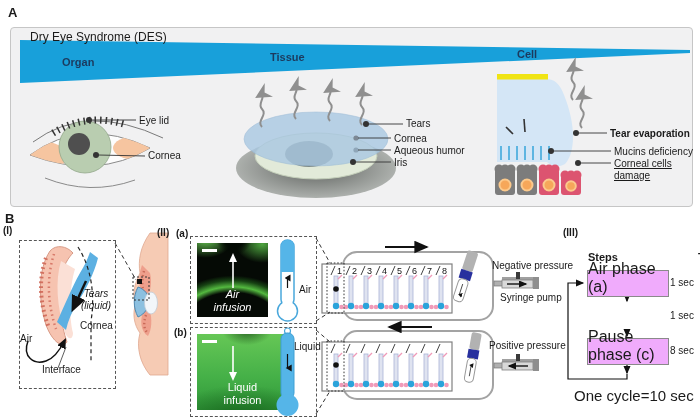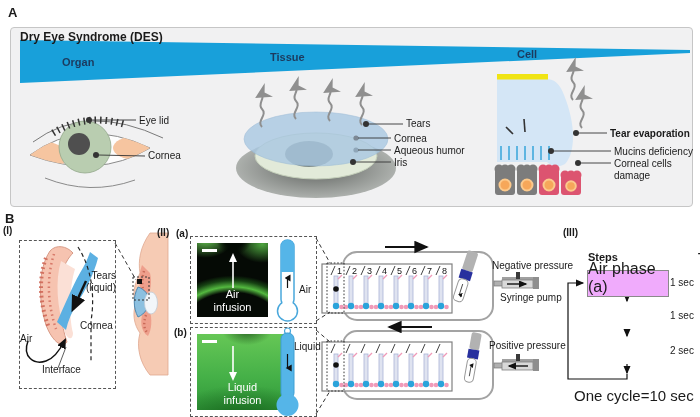--- a/index.html
+++ b/index.html
@@ -4,21 +4,21 @@
 <style>
   html,body{margin:0;padding:0;background:#fff;}
   .canvas{position:relative;width:700px;height:417px;background:#fff;
     font-family:"Liberation Sans",sans-serif;color:#1a1a1a;overflow:hidden;}
   .lbl{position:absolute;font-size:10px;line-height:1.15;white-space:nowrap;z-index:10;}
   .lbl-b{font-weight:bold;}
   .panel-letter{position:absolute;font-size:13px;font-weight:bold;z-index:10;}
   .sec-label{position:absolute;font-size:10px;font-weight:bold;z-index:10;}
   .pA-box{position:absolute;left:10px;top:27px;width:681px;height:178px;
     background:#f1f1f2;border:1px solid #c6c6c6;border-radius:4px;}
-  .pA-title{position:absolute;left:20px;top:30px;font-size:12px;font-weight:bold;z-index:10;text-align:right;}
+  .pA-title{position:absolute;left:30px;top:30px;font-size:12px;font-weight:normal;z-index:10;text-align:right;}
   .wedge-lbl{position:absolute;font-size:11px;font-weight:bold;color:#1c3a5e;z-index:10;}
   .fluor{position:absolute;overflow:hidden;z-index:4;}
   .fluor-a{background:
     radial-gradient(ellipse 34% 30% at 52% -6%, rgba(2,10,2,0.95) 40%, rgba(2,10,2,0) 75%),
     radial-gradient(ellipse 62% 42% at 12% -6%, rgba(110,214,88,0.95), rgba(0,0,0,0) 62%),
     radial-gradient(ellipse 60% 40% at 92% 2%, rgba(96,204,78,0.8), rgba(0,0,0,0) 62%),
     radial-gradient(ellipse 130% 95% at 50% 120%, rgba(0,0,0,0) 56%, rgba(92,204,70,0.9) 64%, rgba(36,110,30,0.55) 73%, rgba(0,0,0,0) 80%),
     #050a05;}
   .fluor-b{background:
     radial-gradient(ellipse 38% 26% at 55% -4%, rgba(4,40,6,0.6), rgba(0,0,0,0) 72%),
@@ -145,21 +145,21 @@
           <circle cx="81" cy="116" r="4.8"></circle>
       </g>
     </g>
     <g stroke="#8f8f8f" stroke-width="2" fill="none">
       <path d="M83,30 C77,24 89,18 83,12 C78,7 86,3 83,-2" marker-end="url(#ahCell)"></path>
       <path d="M92,58 C86,52 98,46 92,40 C87,35 95,31 92,26" marker-end="url(#ahCell)"></path>
     </g>
   </svg>
   <div class="lbl" style="left:610px;top:128px;font-weight:bold;">Tear evaporation</div>
   <div class="lbl" style="left:614px;top:146px;">Mucins deficiency</div>
-  <div class="lbl" style="left:614px;top:158px;width:72px;white-space:normal;">Corneal cells damage</div>
+  <div class="lbl" style="left:614px;top:158px;width:72px;white-space:normal;text-decoration:underline;">Corneal cells damage</div>
 
   <div class="panel-letter" style="left:5px;top:211px;">B</div>
   <div class="sec-label" style="left:3px;top:225px;">(I)</div>
 
   <div class="dash-box" style="left:19px;top:240px;width:95px;height:147px;"></div>
   <svg class="z4" style="left:20px;top:241px;" width="95" height="146" viewBox="0 0 95 146">
     <defs>
       <marker id="ahEye" markerWidth="8" markerHeight="8" refX="5.5" refY="3" orient="auto">
         <path d="M0,0 L7,3 L0,6 Z" fill="#111"></path>
       </marker>
@@ -167,21 +167,21 @@
     <path d="M30,10 C18,28 18,58 26,84 C32,100 42,108 47,101 C41,85 39,60 41,38 C43,24 49,16 53,12 C47,5 36,3 30,10 Z" fill="#f6c3b0" stroke="#d89a86" stroke-width="1"></path>
     <path d="M41,20 C35,40 37,66 45,92 C49,100 53,98 53,92 C49,76 49,48 55,28 Z" fill="#fbe0d6"></path>
     <path d="M26,17 C18,38 20,64 29,87" fill="none" stroke="#cf6757" stroke-width="4" stroke-dasharray="1.8 3" opacity="0.9"></path>
     <path d="M34,13 C26,38 28,64 36,88" fill="none" stroke="#cf6757" stroke-width="2.5" stroke-dasharray="1.5 3.2" opacity="0.8"></path>
     <path d="M60,32 C65,24 68,17 70,11 L78,17 C74,33 66,48 58,61 C52,70 48,80 46,89 L37,81 C43,68 52,46 60,32 Z" fill="#5cb0e2"></path>
     <path d="M58,6 C72,28 75,55 71,80 L71,121" fill="none" stroke="#222" stroke-width="1.2" stroke-dasharray="4 3"></path>
     <line x1="66" y1="40" x2="53" y2="68" stroke="#111" stroke-width="2.4" marker-end="url(#ahEye)"></line>
     <path d="M8,100 C2,116 14,124 26,120 C35,117 41,107 45,99" fill="none" stroke="#111" stroke-width="1.5" marker-end="url(#ahEye)"></path>
     <line x1="38" y1="127" x2="46" y2="106" stroke="#333" stroke-width="0.8"></line>
   </svg>
-  <div class="lbl" style="left:76px;top:270px;width:40px;white-space:normal;text-align:right;">Tears (liquid)</div>
+  <div class="lbl" style="left:76px;top:288px;width:40px;white-space:normal;text-align:center;font-style:italic;">Tears (liquid)</div>
   <div class="lbl" style="left:80px;top:320px;">Cornea</div>
   <div class="lbl" style="left:20px;top:333px;">Air</div>
   <div class="lbl" style="left:42px;top:364px;">Interface</div>
 
   <svg class="z4" style="left:124px;top:233px;" width="44" height="142" viewBox="0 0 44 142">
     <path d="M26,0 C16,14 14,28 16,40 C10,52 8,62 12,70 C8,80 10,92 16,100 C12,114 16,130 26,142 L44,142 L44,0 Z" fill="#f6cbb4" stroke="#e0a890" stroke-width="0.8"></path>
     <path d="M18,32 C13,46 15,60 22,66 C27,60 28,48 26,40 Z" fill="#ee9f8c"></path>
     <path d="M20,76 C15,88 17,99 24,103 C28,96 28,85 26,79 Z" fill="#ee9f8c"></path>
     <path d="M20,38 C17,48 18,58 22,62" fill="none" stroke="#c96a58" stroke-width="2.4" stroke-dasharray="1.4 2.6"></path>
     <path d="M22,82 C19,90 20,97 24,100" fill="none" stroke="#c96a58" stroke-width="2.4" stroke-dasharray="1.4 2.6"></path>
@@ -189,21 +189,21 @@
     <ellipse cx="27" cy="70" rx="6.5" ry="11" fill="#f2f6fa" stroke="#c2ccd6" stroke-width="0.8"></ellipse>
     <rect x="9" y="44" width="16" height="23" fill="none" stroke="#333" stroke-width="1" stroke-dasharray="2 2"></rect>
     <rect x="13" y="46" width="5" height="5" fill="#111"></rect>
   </svg>
 
   <div class="sec-label" style="left:157px;top:227px;">(II)</div>
   <div class="sec-label" style="left:176px;top:228px;">(a)</div>
   <div class="sec-label" style="left:174px;top:327px;">(b)</div>
 
   <div class="dash-box" style="left:190px;top:236px;width:125px;height:86px;"></div>
-  <div class="fluor fluor-a" style="left:197px;top:243px;width:71px;height:74px;">
+  <div class="fluor fluor-a" style="left:197px;top:243px;width:71px;height:74px;font-style:italic;">
     <div class="scalebar"></div>
     <svg style="left:0;top:0;" width="71" height="74" viewBox="0 0 71 74">
       <line x1="36" y1="45" x2="36" y2="17" stroke="#fff" stroke-width="1.6"></line>
       <path d="M36,10 L32,19 L40,19 Z" fill="#fff"></path>
     </svg>
     <div class="fluor-text">Air infusion</div>
   </div>
   <svg class="z4" style="left:275px;top:238px;" width="42" height="88" viewBox="0 0 42 88">
     <defs>
       <marker id="ahTa" markerWidth="7" markerHeight="7" refX="3" refY="2.5" orient="auto">
@@ -416,21 +416,24 @@
   <div class="lbl lbl-b" style="left:588px;top:251px;font-size:11px;">Steps</div>
   <div class="lbl lbl-b" style="left:698px;top:251px;font-size:11px;">Time</div>
 
   <div class="flow-box" style="left:587px;top:270px;">
     <span>Air phase (a)</span>
   </div>
   <div class="lbl" style="left:670px;top:277px;">1 sec</div>
 
   <div class="lbl" style="left:670px;top:310px;">1 sec</div>
 
-  <div class="lbl" style="left:670px;top:345px;">2 sec</div>
+  <div class="flow-box" style="left:587px;top:338px;">
+    <span>Pause phase (c)</span>
+  </div>
+  <div class="lbl" style="left:670px;top:345px;">8 sec</div>
 
   <div class="lbl" style="left:574px;top:387px;font-size:15px;">One cycle=10 sec</div>
 
   <svg class="z6" style="left:0;top:0;pointer-events:none;" width="700" height="417" viewBox="0 0 700 417">
     <defs>
       <marker id="ahO" markerWidth="8" markerHeight="8" refX="6" refY="3" orient="auto">
         <path d="M0,0 L7,3 L0,6 Z" fill="#111"></path>
       </marker>
     </defs>
 

